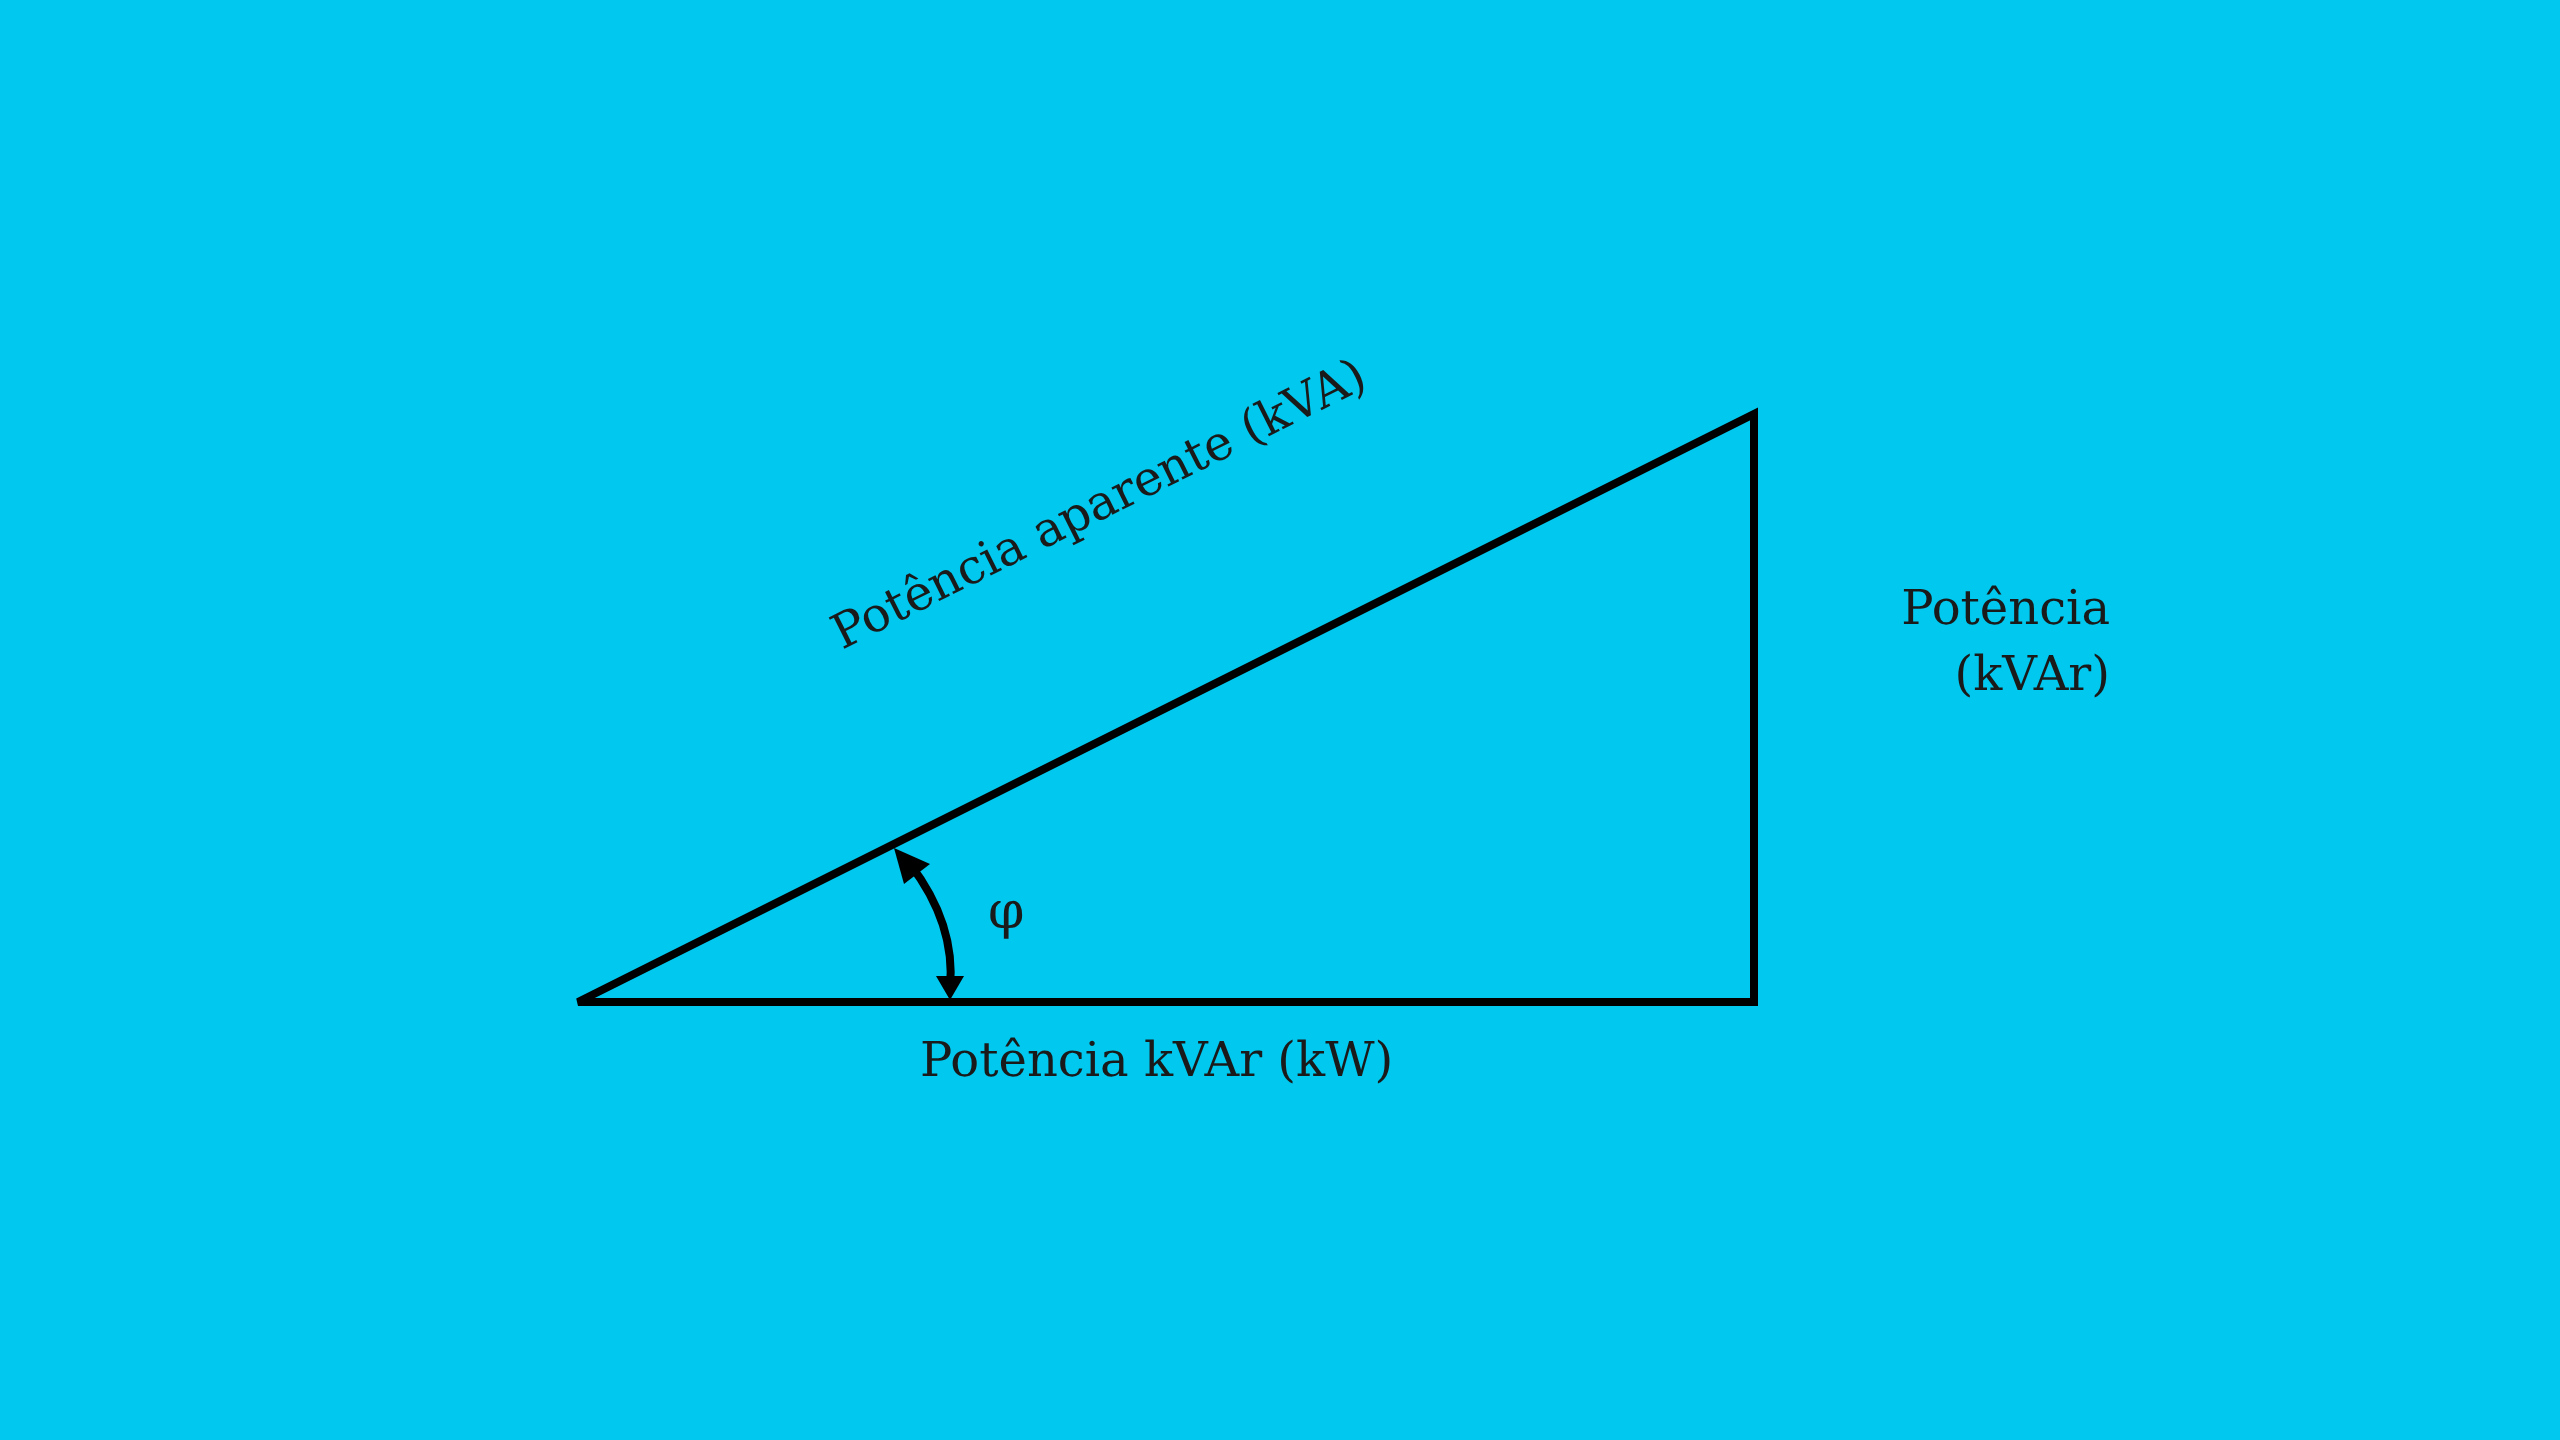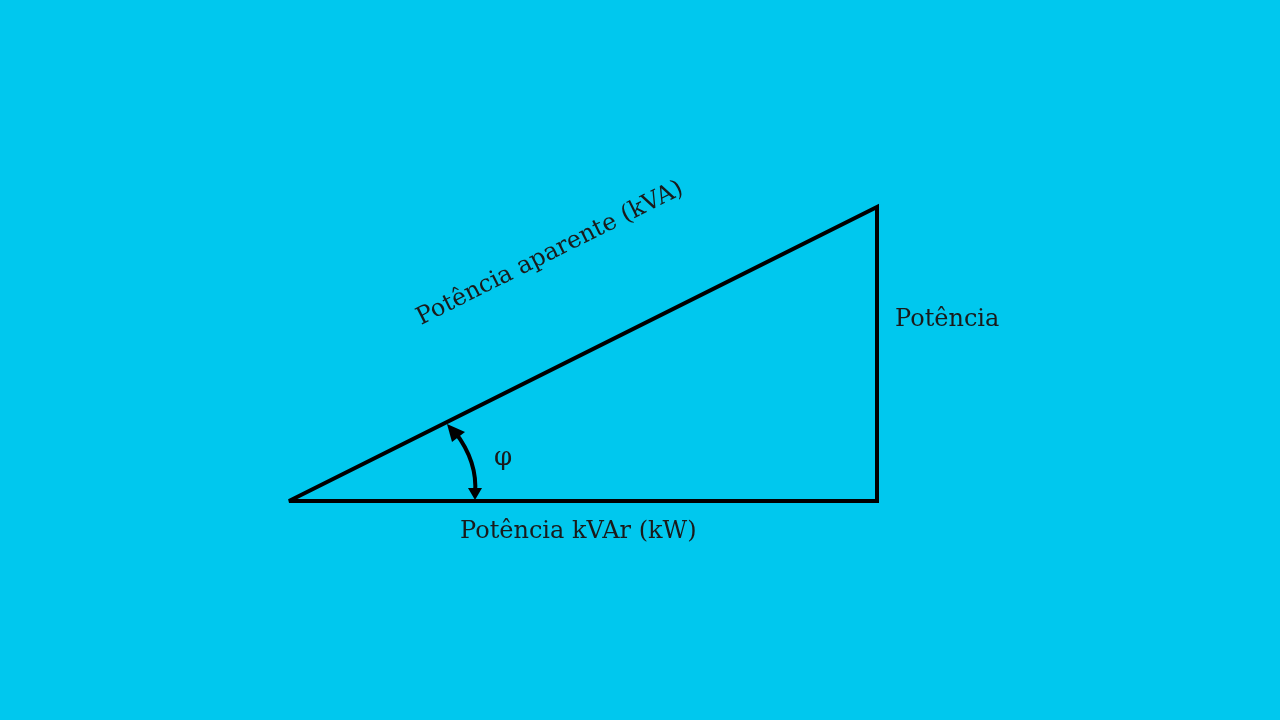--- a/index.html
+++ b/index.html
@@ -11,21 +11,21 @@
     }
     #canvas { position: absolute; left: 0; top: 0; }
     .label {
       position: absolute;
       color: #1a1a1a;
       font-size: 24px;
       line-height: 33px;
       white-space: nowrap;
     }
     #lbl-active { left: 460px; top: 514px; }
-    #lbl-reactive { left: 895px; top: 302px; white-space: normal; width: 160px; }
+    #lbl-reactive { left: 895px; top: 288px; white-space: normal; width: 160px; text-align: right; }
     #lbl-reactive span { display: block; }
     #lbl-apparent {
       left: 425px; top: 300px;
       transform-origin: 0 100%;
       transform: rotate(-26.57deg);
     }
     #lbl-phi { left: 494px; top: 440px; font-size: 26px; }
   </style>
 </head>
 <body>
@@ -36,15 +36,16 @@
   <polygon points="447,424 465,432 452,442"></polygon>
   <polygon points="468,488 482,488 475,500"></polygon>
 </svg>
 
 <div id="lbl-apparent" class="label">Potência aparente (kVA)</div>
 
 <div id="lbl-active" class="label">Potência kVAr (kW)</div>
 
 <div id="lbl-reactive" class="label">
   <span>Potência</span>
+  <span>(kVAr)</span>
 </div>
 
 <div id="lbl-phi" class="label">φ</div>
 
 </body></html>

